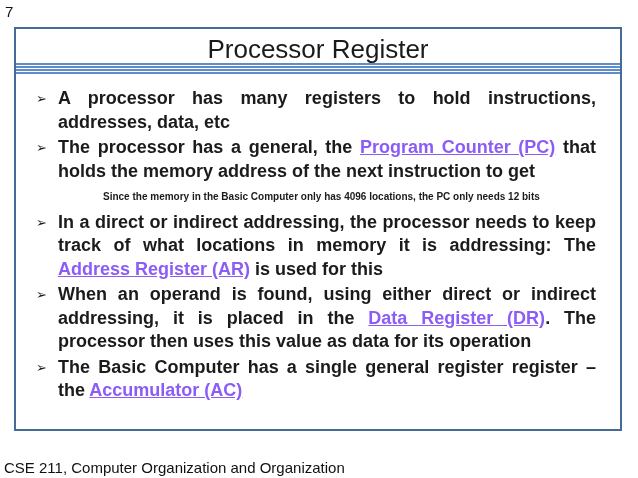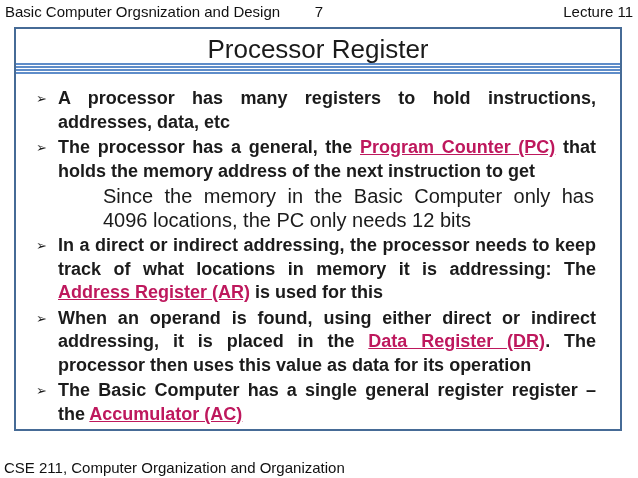--- a/index.html
+++ b/index.html
@@ -73,46 +73,44 @@
     text-align: justify;
     font-size: 18px;
     font-weight: 700;
     line-height: 23.5px;
     color: #1b1b1b;
   }
   .sub-text {
     margin-left: 67px;
     margin-right: 2px;
     text-align: justify;
-    font-size: 20px;
-    font-weight: 400;
+    font-size: 10px;
+    font-weight: 700;
     line-height: 23.5px;
     color: #1b1b1b;
   }
   .reg-link {
-    color: #be185d;
+    color: #8b5cf6;
     text-decoration: underline;
     font-weight: 700;
     cursor: pointer;
   }
   
   .page-footer {
     position: absolute;
     left: 4px; top: 459px;
     font-size: 15px;
     color: #111;
   }
 </style>
 </head>
 <body>
 
 <div class="page-header">
-  <span class="h-left">Basic Computer Orgsnization and Design</span>
   <span class="h-center">7</span>
-  <span class="h-right">Lecture 11</span>
 </div>
 
 <div class="slide-frame">
   <div class="slide-title">Processor Register</div>
   <div class="title-separator"></div>
 
   <div class="content">
 
     <div class="para bullet-row">
       <span class="bullet-marker">➢</span>

